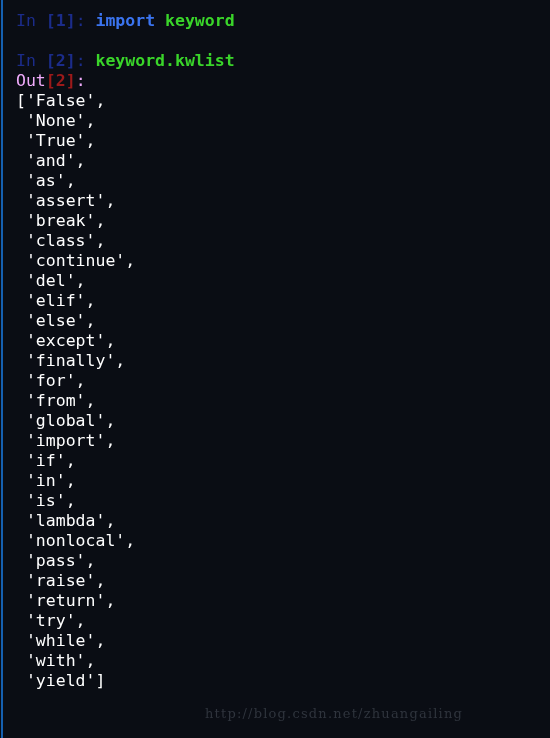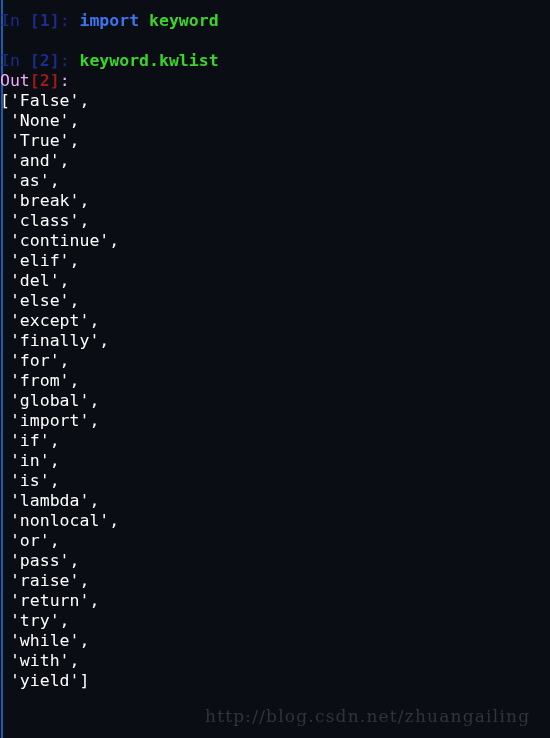--- a/index.html
+++ b/index.html
@@ -43,21 +43,21 @@
     width: 550px;
     padding-top: 11px;
     box-sizing: border-box;
   }
 
   .line {
     height: 20px;
     line-height: 20px;
     font-size: 16.5px;
     white-space: pre;
-    padding-left: 0;
+    padding-left: 16px;
     letter-spacing: 0px;
   }
 
   .line.blank { height: 20px; }
 
   .prompt-in {
     color: #1b2c8a;
     font-weight: normal;
   }
   .prompt-in-num {
@@ -83,21 +83,21 @@
   .out-text {
     color: #ffffff;
     font-weight: normal;
   }
 
   #watermark {
     position: absolute;
     left: 205px;
     top: 706px;
     font-family: "DejaVu Serif", "Liberation Serif", serif;
-    font-size: 17px;
+    font-size: 13px;
     letter-spacing: 1.2px;
     color: #2f343d;
     white-space: pre;
     pointer-events: none;
   }
 </style>
 </head>
 <body>
 
 <div id="console">
@@ -113,38 +113,38 @@
     <div class="line"><span class="prompt-in">In </span><span class="prompt-in-num">[2]</span><span class="prompt-in">:</span><span class="out-text"> </span><span class="code-name">keyword.kwlist</span></div>
 
     <div class="line"><span class="prompt-out">Out</span><span class="prompt-out-num">[2]</span><span class="prompt-out">:</span></div>
 
     <div id="output-lines">
         <div class="line"><span class="out-text">['False',</span></div>
         <div class="line"><span class="out-text"> 'None',</span></div>
         <div class="line"><span class="out-text"> 'True',</span></div>
         <div class="line"><span class="out-text"> 'and',</span></div>
         <div class="line"><span class="out-text"> 'as',</span></div>
+        <div class="line"><span class="out-text"> 'assert',</span></div>
         <div class="line"><span class="out-text"> 'break',</span></div>
         <div class="line"><span class="out-text"> 'class',</span></div>
         <div class="line"><span class="out-text"> 'continue',</span></div>
+        <div class="line"><span class="out-text"> 'del',</span></div>
         <div class="line"><span class="out-text"> 'elif',</span></div>
-        <div class="line"><span class="out-text"> 'del',</span></div>
         <div class="line"><span class="out-text"> 'else',</span></div>
         <div class="line"><span class="out-text"> 'except',</span></div>
         <div class="line"><span class="out-text"> 'finally',</span></div>
         <div class="line"><span class="out-text"> 'for',</span></div>
         <div class="line"><span class="out-text"> 'from',</span></div>
         <div class="line"><span class="out-text"> 'global',</span></div>
         <div class="line"><span class="out-text"> 'import',</span></div>
         <div class="line"><span class="out-text"> 'if',</span></div>
         <div class="line"><span class="out-text"> 'in',</span></div>
         <div class="line"><span class="out-text"> 'is',</span></div>
         <div class="line"><span class="out-text"> 'lambda',</span></div>
         <div class="line"><span class="out-text"> 'nonlocal',</span></div>
-        <div class="line"><span class="out-text"> 'or',</span></div>
         <div class="line"><span class="out-text"> 'pass',</span></div>
         <div class="line"><span class="out-text"> 'raise',</span></div>
         <div class="line"><span class="out-text"> 'return',</span></div>
         <div class="line"><span class="out-text"> 'try',</span></div>
         <div class="line"><span class="out-text"> 'while',</span></div>
         <div class="line"><span class="out-text"> 'with',</span></div>
         <div class="line"><span class="out-text"> 'yield']</span></div>
       </div>
 
   </div>

